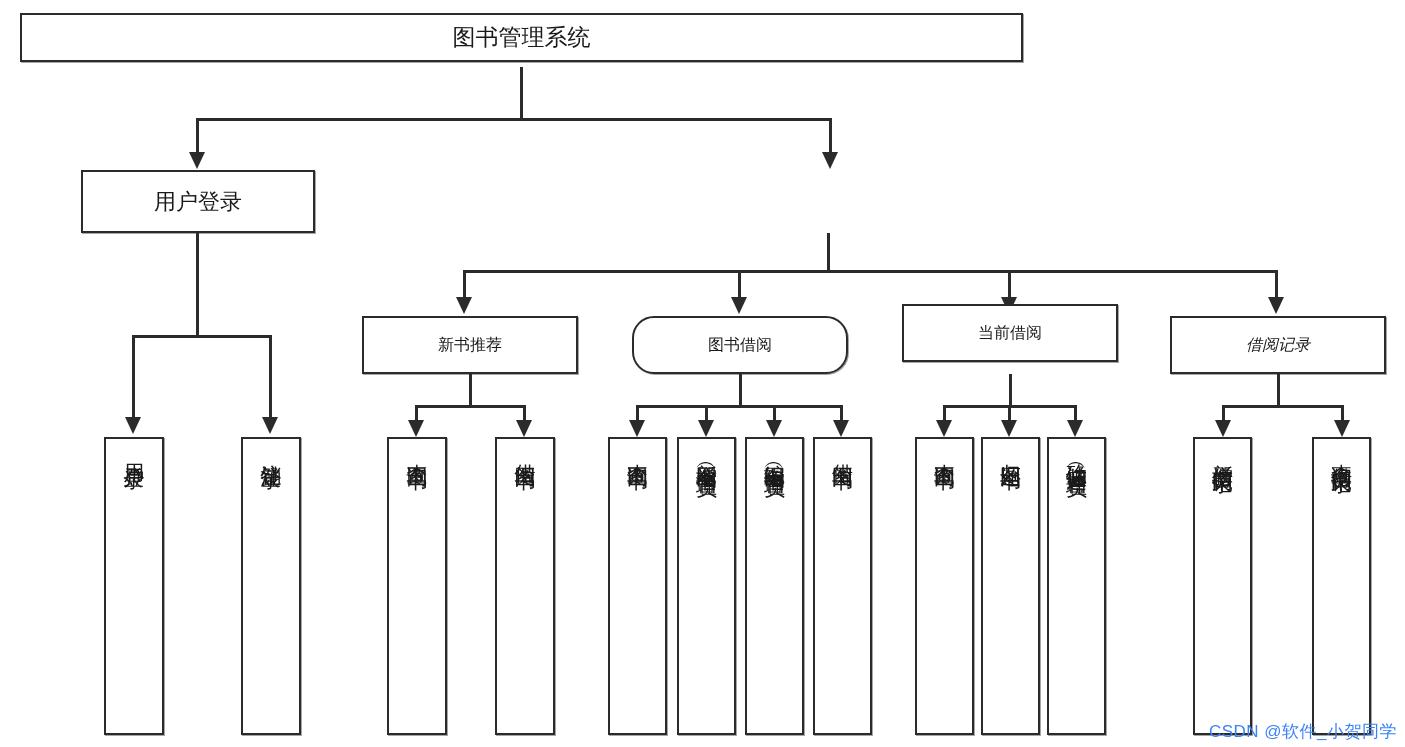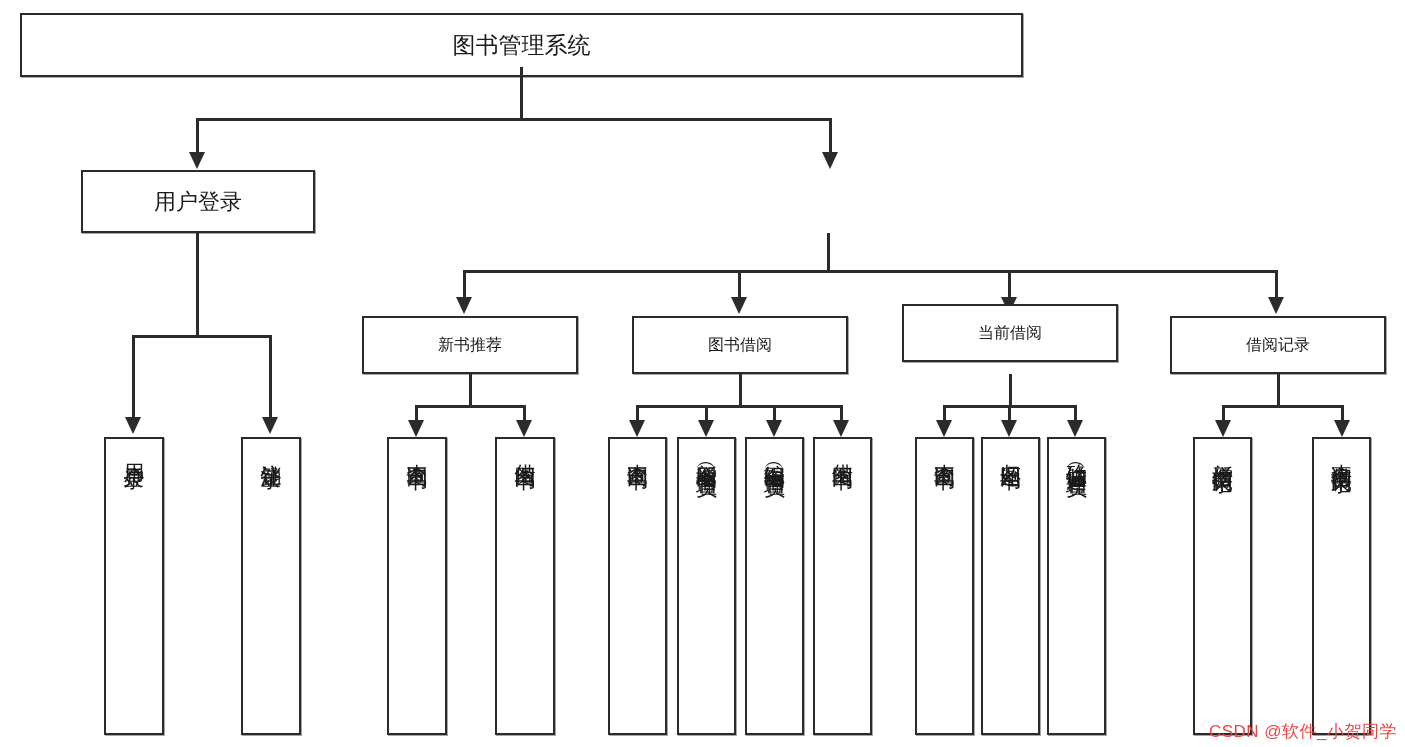--- a/index.html
+++ b/index.html
@@ -64,31 +64,31 @@
     height: 0;
     border-left: 8px solid transparent;
     border-right: 8px solid transparent;
     border-top: 17px solid #2b2b2b;
   }
   .watermark {
     position: absolute;
     right: 8px;
     bottom: 4px;
     font-size: 17px;
-    color: #ef4444;
+    color: #3b82f6;
     letter-spacing: 0.5px;
     user-select: none;
   }
 </style>
 </head>
 <body>
 
 <div id="diagram-root">
 
-  <div class="node root" style="left:20px; top:13px; width:1003px; height:64px;">
+  <div class="node root" style="left:20px; top:13px; width:1003px; height:49px;">
     <span class="label">图书管理系统</span>
   </div>
 
   <div class="conn-v" style="left:520px; top:67px; width:3px; height:51px;"></div>
 
   <div class="conn-h" style="left:196px; top:118px; width:636px; height:3px;"></div>
 
   <div class="conn-v" style="left:196px; top:118px; width:3px; height:35px;"></div>
   <div class="arrow-head" style="left:189px; top:152px;"></div>
 
@@ -118,27 +118,27 @@
 
   <div class="conn-v" style="left:1008px; top:270px; width:3px; height:28px;"></div>
   <div class="arrow-head" style="left:1001px; top:297px;"></div>
 
   <div class="conn-v" style="left:1275px; top:270px; width:3px; height:28px;"></div>
   <div class="arrow-head" style="left:1268px; top:297px;"></div>
 
   <div class="node lvl2" style="left:362px; top:316px; width:216px; height:58px;">
     <span class="label">新书推荐</span>
   </div>
-  <div class="node lvl2" style="left:632px; top:316px; width:216px; height:58px;">
+  <div class="node lvl2" style="left:632px; top:316px; width:216px; height:58px;border-radius:22px;">
     <span class="label">图书借阅</span>
   </div>
   <div class="node lvl2" style="left:902px; top:304px; width:216px; height:58px;align-items:center;">
     <span class="label">当前借阅</span>
   </div>
-  <div class="node lvl2" style="left:1170px; top:316px; width:216px; height:58px;">
+  <div class="node lvl2" style="left:1170px; top:316px; width:216px; height:58px;font-style:italic;">
     <span class="label">借阅记录</span>
   </div>
 
   <div class="conn-v" style="left:469px; top:374px; width:3px; height:31px;"></div>
   <div class="conn-h" style="left:415px; top:405px; width:111px; height:3px;"></div>
   <div class="conn-v" style="left:415px; top:405px; width:3px; height:16px;"></div>
   <div class="arrow-head" style="left:408px; top:420px;"></div>
   <div class="conn-v" style="left:523px; top:405px; width:3px; height:16px;"></div>
   <div class="arrow-head" style="left:516px; top:420px;"></div>
 

